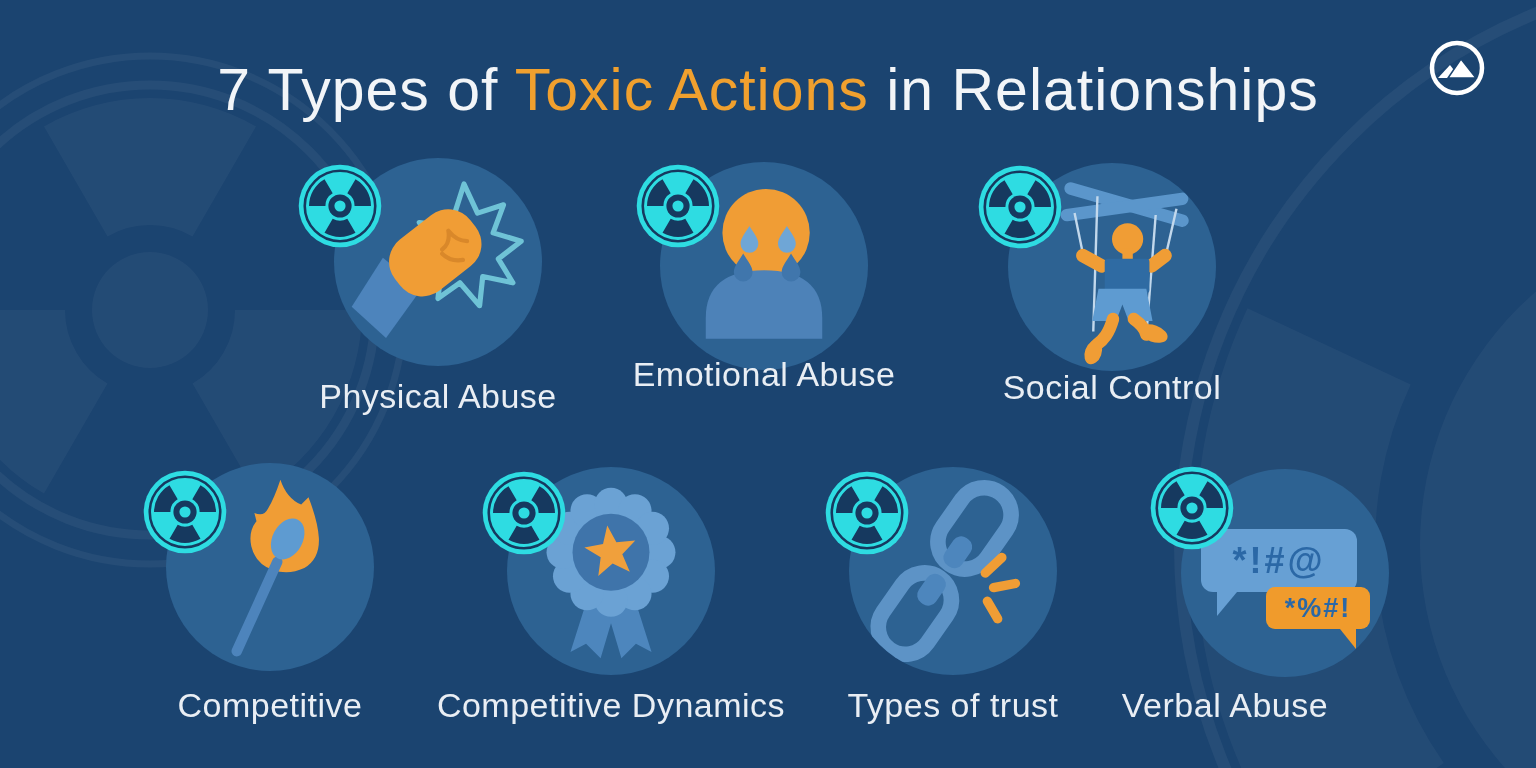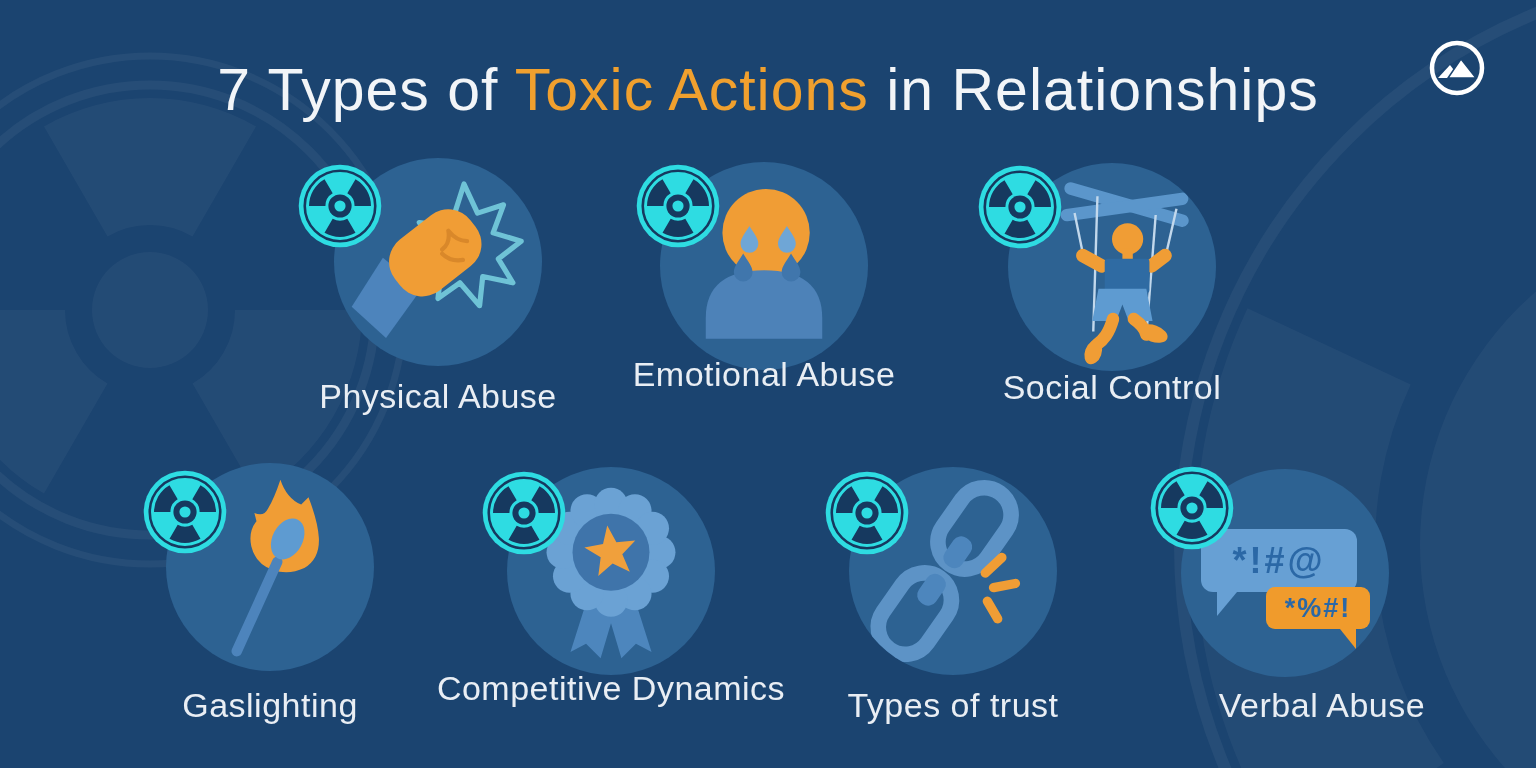--- a/index.html
+++ b/index.html
@@ -168,21 +168,21 @@
     <div class="circle" style="left:166px;top:463px">
       <svg viewBox="0 0 200 200">
         <path d="M110 16 Q116 34 130 40 L137 33 Q146 56 147 72 Q148 92 133 101 Q118 108 103 103 Q86 97 82 80 Q79 66 87 56 L85 48 Q94 52 98 44 Q104 34 110 16 Z" fill="#F09D35"></path>
         <line x1="68" y1="181" x2="107" y2="95" stroke="#4D84BC" stroke-width="10" stroke-linecap="round"></line>
         <ellipse cx="117" cy="73" rx="14.5" ry="21" fill="#5E9BD1" transform="rotate(28 117 73)"></ellipse>
       </svg>
     </div>
     <svg class="badge" style="left:142px;top:469px">
         <use href="#rad-badge"></use>
       </svg>
-    <div class="label" style="left:80px;top:686px">Gaslighting</div>
+    <div class="label" style="left:80px;top:686px">Competitive</div>
   </div>
 
   <div>
     <div class="circle" style="left:507px;top:467px">
       <svg viewBox="0 0 200 200">
         <polygon points="80,118 106,130 90,184 76,170 61,178" fill="#4D86BD"></polygon>
         <polygon points="120,118 94,130 110,184 124,170 139,178" fill="#4D86BD"></polygon>
         <g fill="#6BA2D4">
           <circle cx="100" cy="82" r="52"></circle>
           <circle cx="146" cy="82" r="16"></circle>
@@ -198,21 +198,21 @@
             <circle cx="123" cy="42.2" r="16"></circle>
             <circle cx="139.8" cy="59" r="16"></circle>
         </g>
         <circle cx="100" cy="82" r="37" fill="#3F74AA"></circle>
         <polygon points="100,56 106.5,73.1 124.7,74 110.5,85.4 115.3,103 100,93 84.7,103 89.5,85.4 75.3,74 93.5,73.1" fill="#F0A03C" transform="rotate(-8 100 82)"></polygon>
       </svg>
     </div>
     <svg class="badge" style="left:481px;top:470px">
         <use href="#rad-badge"></use>
       </svg>
-    <div class="label" style="left:421px;top:669px">Competitive Dynamics</div>
+    <div class="label" style="left:421px;top:686px">Competitive Dynamics</div>
   </div>
 
   <div>
     <div class="circle" style="left:849px;top:467px">
       <svg viewBox="0 0 200 200">
         <g transform="translate(-8 0) rotate(35 100 100)">
           <rect x="74" y="8" width="52" height="84" rx="26" fill="none" stroke="#5D93C6" stroke-width="15"></rect>
           <rect x="74" y="108" width="52" height="84" rx="26" fill="none" stroke="#5D93C6" stroke-width="15"></rect>
           <rect x="90" y="62" width="20" height="32" rx="9" fill="#4D86BD"></rect>
           <rect x="90" y="106" width="20" height="32" rx="9" fill="#4D86BD"></rect>
@@ -236,16 +236,16 @@
     </div>
     <div class="bubble bubble1">
       <span>*!#@</span>
     </div>
     <div class="bubble bubble2">
       <span>*%#!</span>
     </div>
     <svg class="badge" style="left:1149px;top:465px">
         <use href="#rad-badge"></use>
       </svg>
-    <div class="label" style="left:1132px;top:686px">Verbal Abuse</div>
+    <div class="label" style="left:1035px;top:686px">Verbal Abuse</div>
   </div>
 
 </div>
 
 </body></html>

